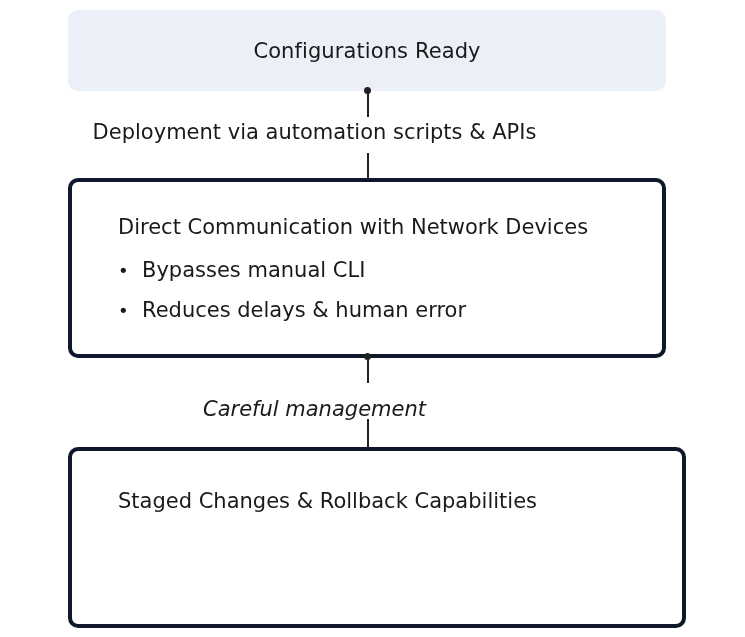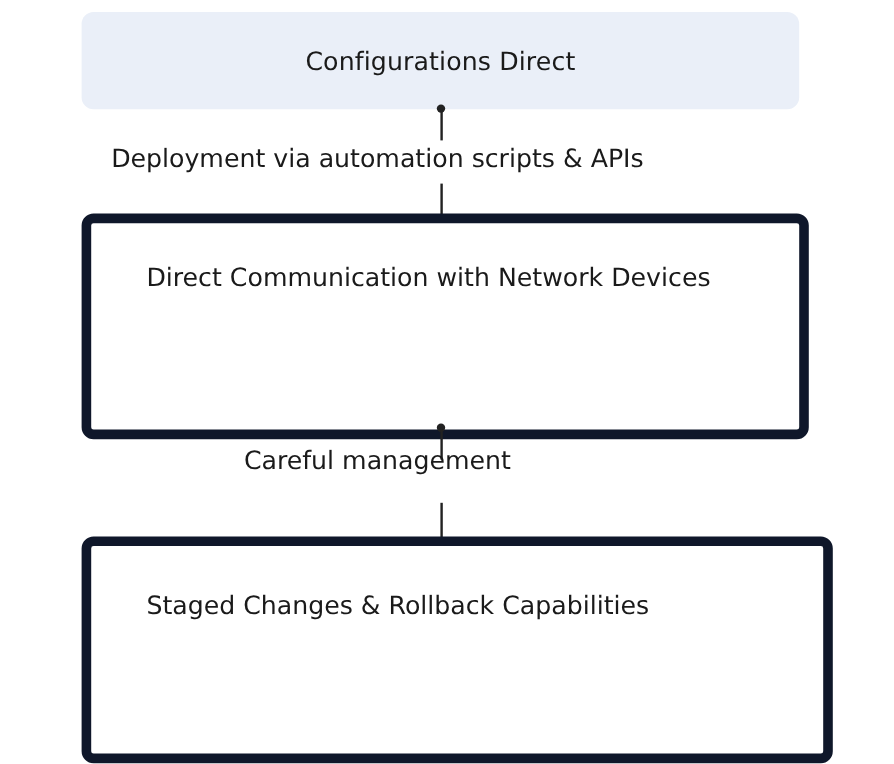--- a/index.html
+++ b/index.html
@@ -3,61 +3,65 @@
 <meta charset="utf-8">
 <style>
   html, body { margin: 0; padding: 0; background: #ffffff; }
   body { width: 745px; height: 637px; position: relative; overflow: hidden;
          font-family: "DejaVu Sans", sans-serif; color: #1a1a1a; }
   .box-filled { position: absolute; left: 68px; top: 10px; width: 598px; height: 81px;
                 background: #EAEFF8; border-radius: 10px;
                 display: flex; align-items: center; justify-content: center; }
   .box-filled .title { font-size: 21px; letter-spacing: 0.1px; }
   .box-outline { position: absolute; left: 68px; width: 590px;
-                 border: 8px solid #0f172a; border-radius: 10px; background: #fff; }
+                 border: 4px solid #0f172a; border-radius: 10px; background: #fff; }
   .box2 { top: 178px; height: 172px; }
   .box3 { top: 447px; height: 173px; padding-left: 20px; }
   .box-title { position: absolute; left: 46px; font-size: 21px; white-space: nowrap; }
   .bullets { position: absolute; left: 46px; margin: 0; padding: 0; list-style: none; }
   .bullets li { font-size: 21px; height: 40px; line-height: 40px; white-space: nowrap; }
   .bullets li .dot { display: inline-block; width: 24px; font-size: 18px; }
   .box2 .box-title { top: 33px; }
   .box2 .bullets { top: 68px; }
   .box3 .box-title { top: 38px; }
   .box3 .bullets { top: 73px; }
   .vline { position: absolute; left: 367px; width: 1.5px; background: #222; }
   .dot-start { position: absolute; left: 364px; width: 7px; height: 7px; border-radius: 50%; background: #222; }
   .arrowhead { position: absolute; left: 359px; width: 14px; height: 14px; }
   .conn-label { position: absolute; left: 0; width: 629px; text-align: center; font-size: 21px; }
 </style>
 </head>
 <body>
 
 <div class="box-filled">
-  <span class="title">Configurations Direct</span>
+  <span class="title">Configurations Ready</span>
 </div>
 
 <div>
   <div class="dot-start" style="top:87px;"></div>
   <div class="vline" style="top:90px;height:27px;"></div>
   <div class="conn-label" style="top:120px;">Deployment via automation scripts &amp; APIs</div>
   <div class="vline" style="top:153px;height:43px;"></div>
   <svg class="arrowhead" style="top:184px;" viewBox="0 0 14 14">
     <polyline points="1,4 7,11 13,4" fill="none" stroke="#222" stroke-width="1.5"></polyline>
   </svg>
 </div>
 
 <div class="box-outline box2">
   <div class="box-title">Direct Communication with Network Devices</div>
+  <ul class="bullets">
+    <li><span class="dot">•</span><span>Bypasses manual CLI</span></li>
+    <li><span class="dot">•</span><span>Reduces delays &amp; human error</span></li>
+  </ul>
 </div>
 
 <div>
   <div class="dot-start" style="top:353px;"></div>
   <div class="vline" style="top:356px;height:27px;"></div>
-  <div class="conn-label" style="top:372px;">Careful management</div>
+  <div class="conn-label" style="top:397px;font-style:italic;">Careful management</div>
   <div class="vline" style="top:419px;height:44px;"></div>
   <svg class="arrowhead" style="top:451px;" viewBox="0 0 14 14">
     <polyline points="1,4 7,11 13,4" fill="none" stroke="#222" stroke-width="1.5"></polyline>
   </svg>
 </div>
 
 <div class="box-outline box3">
   <div class="box-title">Staged Changes &amp; Rollback Capabilities</div>
 </div>
 

